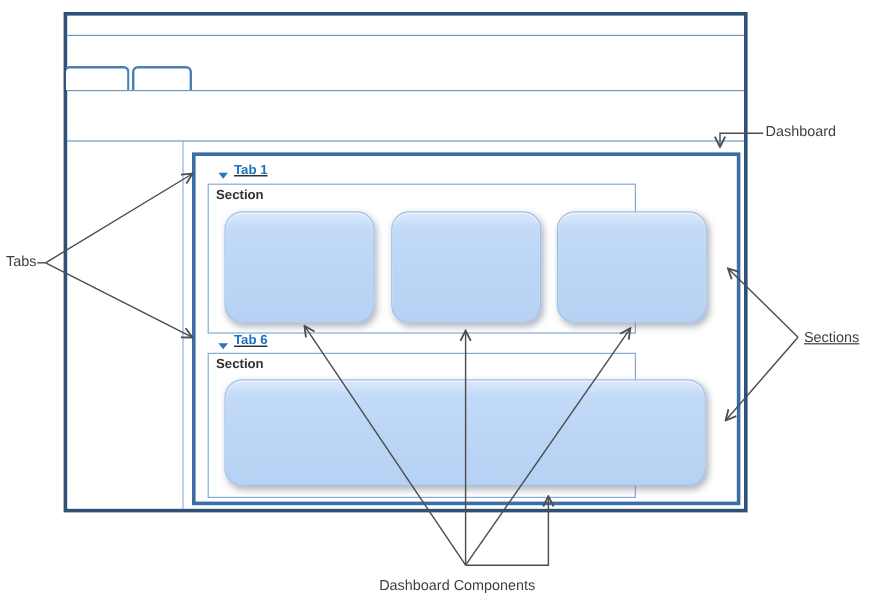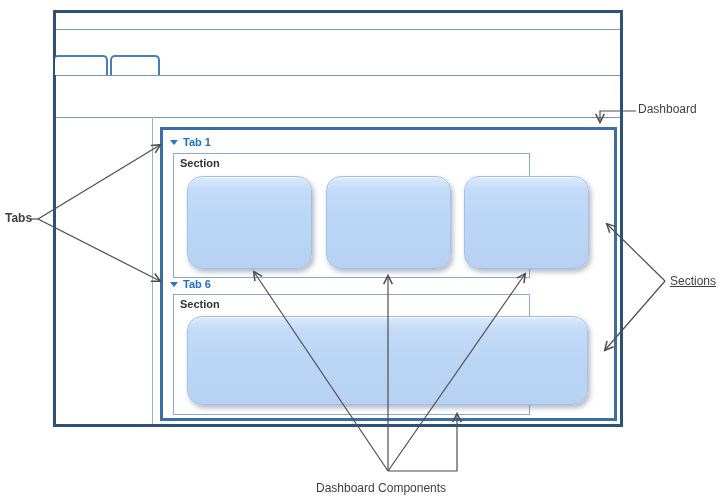--- a/index.html
+++ b/index.html
@@ -25,21 +25,21 @@
   .tab-shape.t1{left:-3px;width:55px;border-left-color:#2E5177;}
   .tab-shape.t2{left:54px;width:50px;}
   .v-divider{position:absolute;left:96px;top:104px;bottom:0;width:1px;background:#95B3D7;}
 
   
   .dash-frame{
     position:absolute;left:104px;top:114px;width:457px;height:294px;
     box-sizing:border-box;border:3px solid #3B6EA5;background:#ffffff;
     box-shadow:inset 0 0 0 2px #ffffff;
   }
-  .tab-header{position:absolute;left:7px;display:flex;align-items:center;gap:5px;height:13px;}
+  .tab-header{position:absolute;left:19px;display:flex;align-items:flex-end;gap:5px;height:13px;text-decoration:underline;}
   .tab-header.th1{top:6px;}
   .tab-header.th2{top:148px;}
   .tri-down{
     width:0;height:0;border-left:4px solid transparent;border-right:4px solid transparent;
     border-top:5px solid #2B74C0;
   }
   .tab-label{font-size:11px;font-weight:700;color:#1D6FBF;line-height:13px;}
   .section-box{
     position:absolute;left:10px;width:357px;box-sizing:border-box;
     border:1px solid #85ABD6;background:#ffffff;
@@ -55,21 +55,21 @@
   }
   .component.c-small{top:22px;width:125px;height:93px;}
   .component.p1{left:13px;}
   .component.p2{left:152px;}
   .component.p3{left:290px;}
   .component.c-wide{left:13px;top:21px;width:401px;height:89px;}
 
   
   .callout{position:absolute;font-size:12px;color:#3F3F3F;white-space:nowrap;text-align:right;}
   .callout.dashboard{left:638px;top:102px;}
-  .callout.tabs{left:5px;top:211px;font-weight:bold;}
+  .callout.tabs{left:5px;top:211px;}
   .callout.sections{left:670px;top:274px;text-decoration:underline;}
   .callout.components{left:316px;top:481px;}
   svg.arrows{position:absolute;left:0;top:0;pointer-events:none;}
 </style>
 </head>
 <body>
 
 <div class="app-window">
   <div class="hline l1"></div>
   <div class="hline l2"></div>

